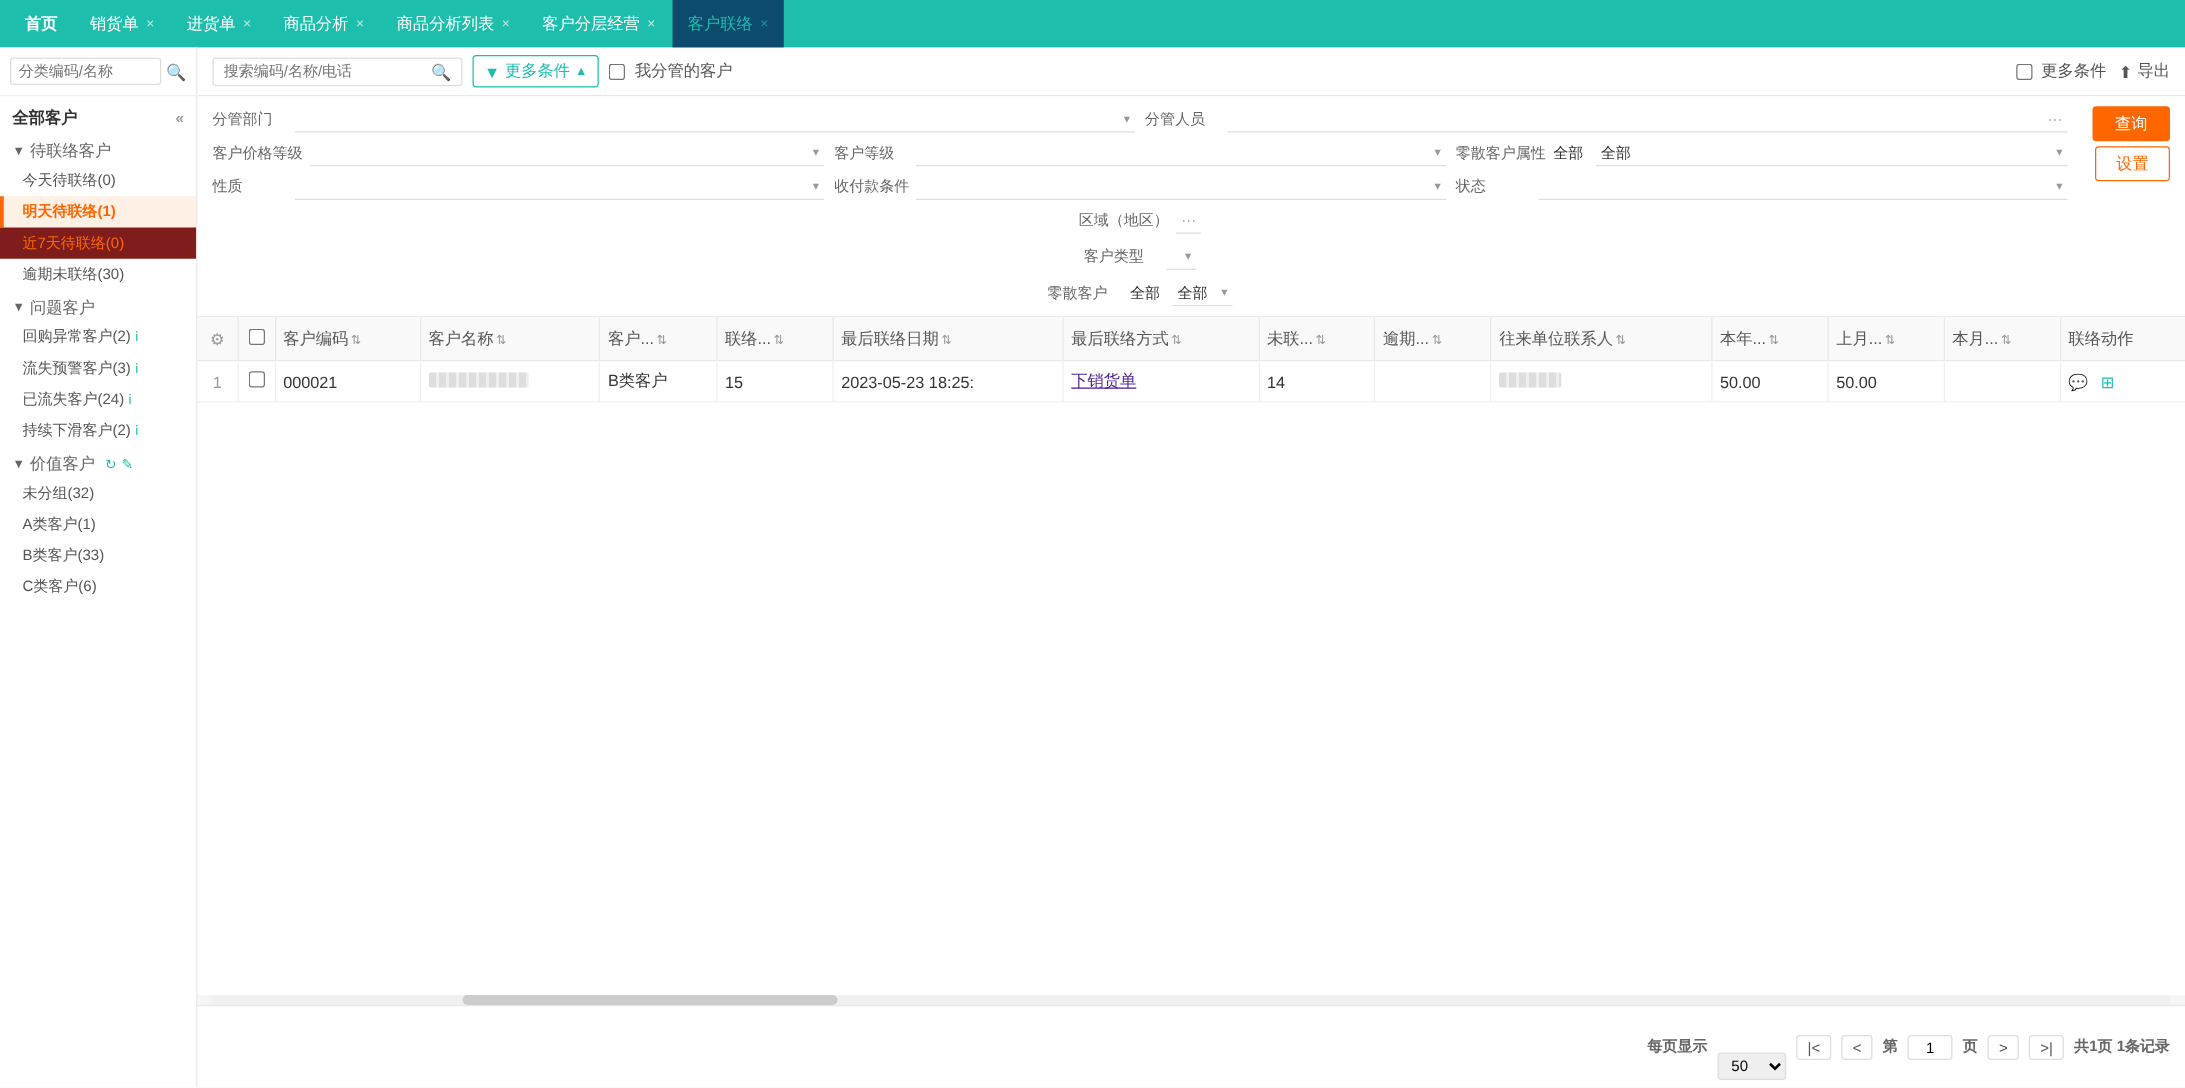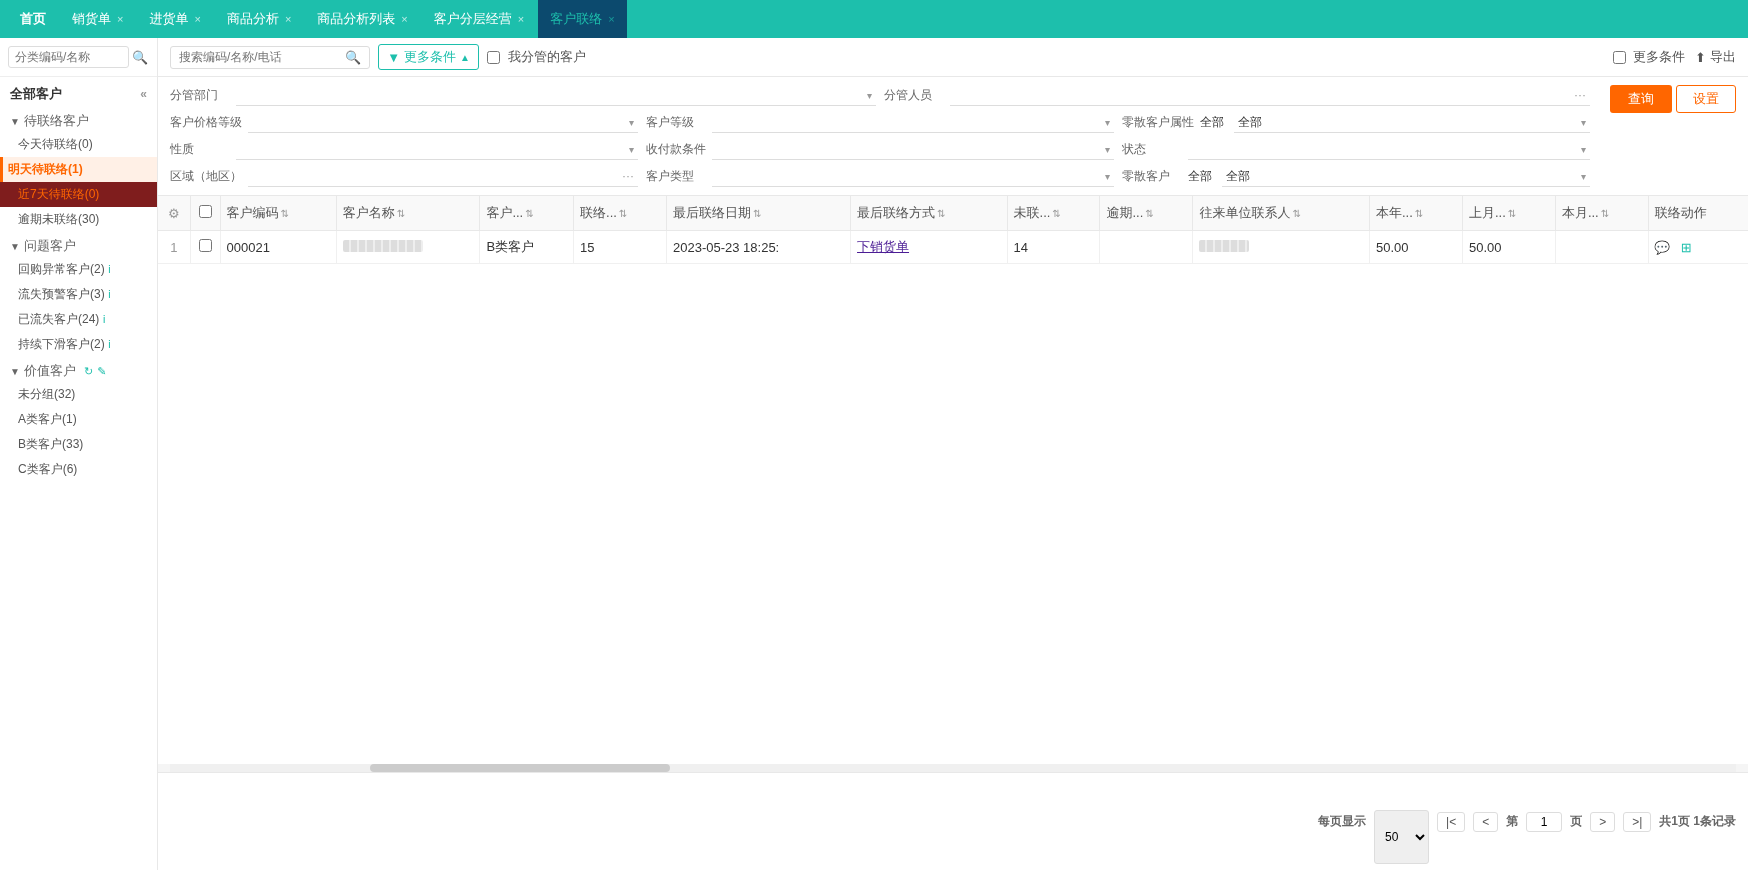--- a/index.html
+++ b/index.html
@@ -86,21 +86,21 @@
       gap: 4px;
     }
     .sidebar-group-title .arrow { font-size: 10px; color: #666; }
     .sidebar-item {
       padding: 4px 10px 4px 18px;
       color: #555;
       cursor: pointer;
       font-size: 12px;
       white-space: nowrap;
     }
-    .sidebar-item.active { background: #fff0e6; color: #f60; font-weight: bold; border-left: 3px solid #f60; padding-left: 5px; }
+    .sidebar-item.active { background: #fff0e6; color: #f60; font-weight: bold; border-left: 3px solid #f60; padding-left: 15px; }
     .sidebar-item.active-light { background: #7f1d1d; color: #f60; }
 
     
     .content-area {
       flex: 1;
       display: flex;
       flex-direction: column;
       overflow: hidden;
     }
 
@@ -170,21 +170,21 @@
       border-bottom: 1px solid #e8e8e8;
       padding: 8px 12px;
       flex-shrink: 0;
     }
     .filter-row {
       display: flex;
       align-items: center;
       gap: 8px;
       margin-bottom: 6px;
     }
-    .filter-row:last-child { margin-bottom: 0; }
+    .filter-row:last-child { margin-bottom: 0; flex-direction: column; }
     .filter-item {
       display: flex;
       align-items: center;
       flex: 1;
       gap: 6px;
       min-width: 0;
     }
     .filter-label {
       color: #666;
       font-size: 12px;
@@ -197,21 +197,21 @@
       border-bottom: 1px solid #ddd;
       padding: 3px 4px;
       font-size: 12px;
       color: #333;
       outline: none;
       background: transparent;
       cursor: pointer;
     }
     .filter-actions {
       display: flex;
-      flex-direction: row;
+      flex-direction: column;
       gap: 4px;
       justify-content: flex-end;
       align-items: flex-end;
       padding-left: 12px;
     }
     .btn-query {
       background: #f60;
       color: #fff;
       border: none;
       padding: 5px 18px;
@@ -317,21 +317,21 @@
       display: flex;
       align-items: center;
       justify-content: flex-end;
       gap: 8px;
       flex-shrink: 0;
     }
     .footer-text { color: #666; font-size: 12px; font-weight: bold; }
     .footer-select {
       border: 1px solid #ddd;
       border-radius: 3px;
-      padding: 18px 6px;
+      padding: 2px 6px;
       font-size: 12px;
       outline: none;
       margin-top: 31px;
     }
     .footer-nav-btn {
       border: 1px solid #ddd;
       background: #fff;
       padding: 2px 8px;
       border-radius: 3px;
       cursor: pointer;

